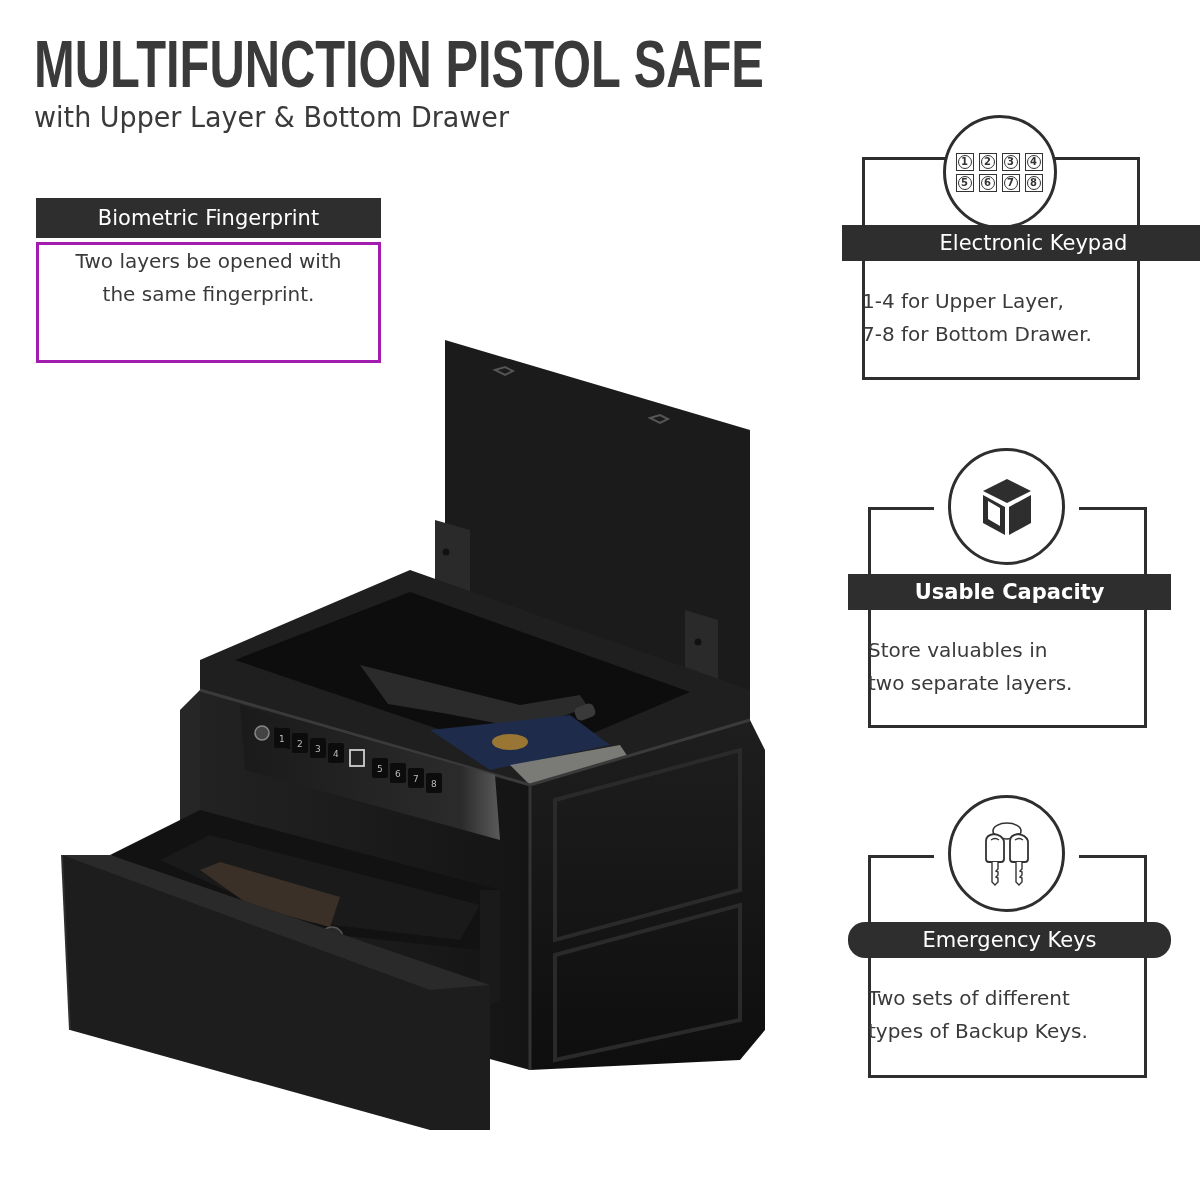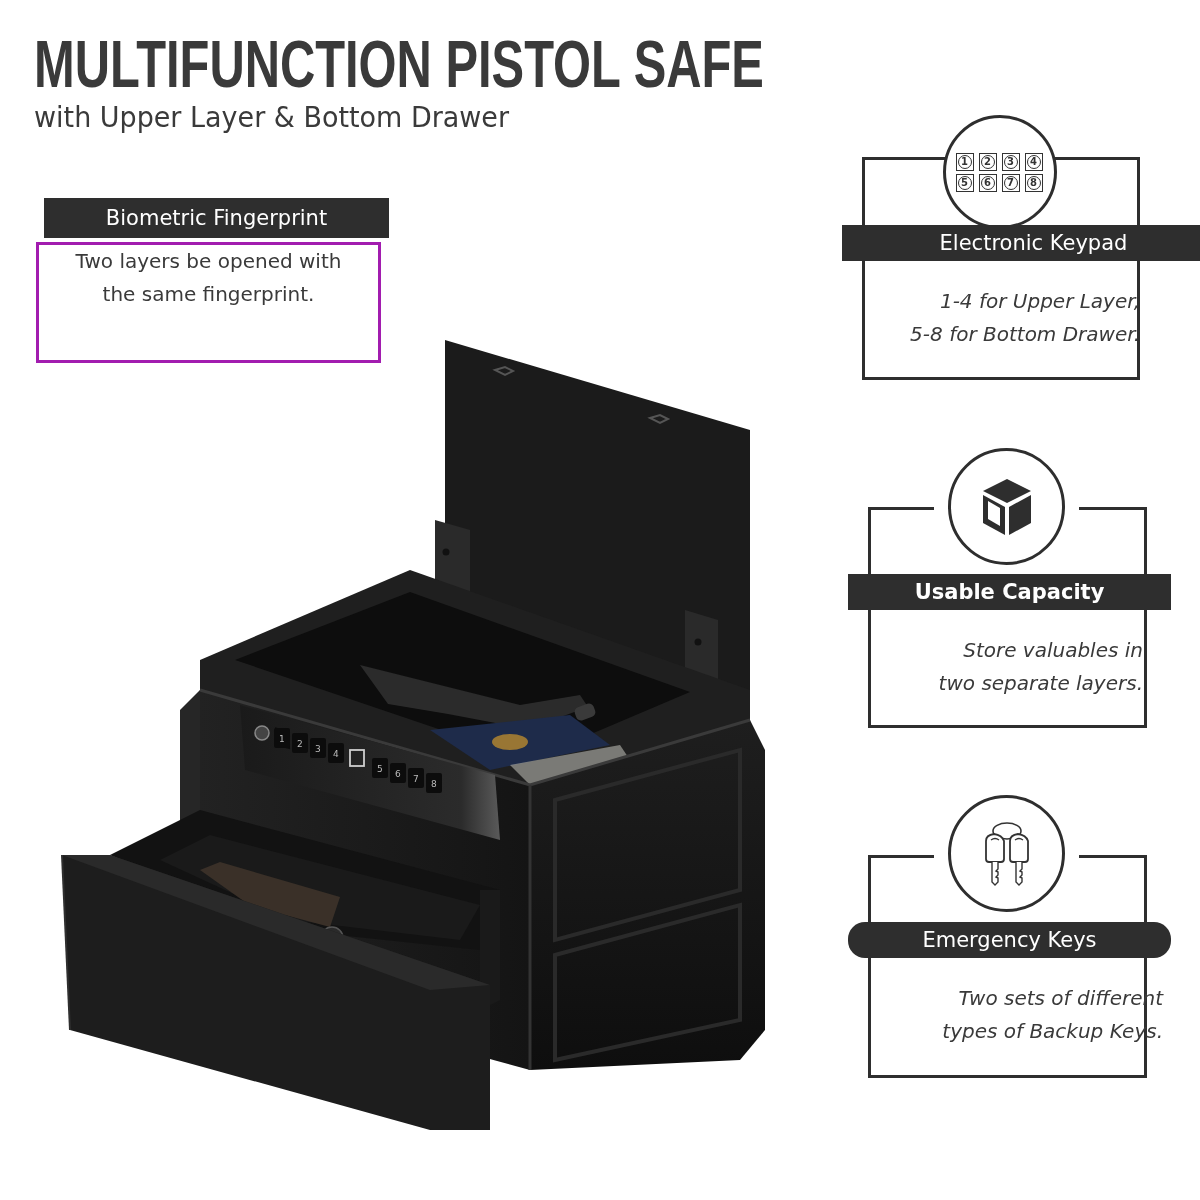--- a/index.html
+++ b/index.html
@@ -16,21 +16,20 @@
       font-size: 29px; color: #3a3a3a; white-space: nowrap;
       font-family: "DejaVu Sans", sans-serif; transform: scaleX(0.93); transform-origin: left top;
     }
 
     
     .bio-label {
       position: absolute; left: 36px; top: 198px; width: 345px; height: 40px;
       background: #2e2e2e; color: #ffffff; font-size: 21px;
       display: flex; align-items: center; justify-content: center;
       font-family: "DejaVu Sans", sans-serif;
-      margin-left: 8px;
     }
     .bio-box {
       position: absolute; left: 36px; top: 242px; width: 339px; height: 115px;
       border: 3px solid #a21caf; background: #fff;
       display: flex; align-items: flex-start; justify-content: center; text-align: center;
       font-size: 20px; line-height: 33px; color: #3a3a3a; font-family: "DejaVu Sans", sans-serif;
     }
 
     
     .card-frame {
@@ -38,22 +37,22 @@
     }
     .card-top {
       position: absolute; height: 3px; background: #2e2e2e;
     }
     .card-label {
       position: absolute; height: 36px; background: #2e2e2e; color: #ffffff;
       display: flex; align-items: center; justify-content: center;
       font-size: 21px; font-family: "DejaVu Sans", sans-serif;
     }
     .card-text {
-      position: absolute; text-align: right; font-size: 20px; line-height: 33px;
-      color: #3a3a3a; font-family: "DejaVu Sans", sans-serif; font-style: italic;
+      position: absolute; text-align: left; font-size: 20px; line-height: 33px;
+      color: #3a3a3a; font-family: "DejaVu Sans", sans-serif;
     }
     .icon-circle {
       position: absolute; border: 3px solid #2e2e2e; border-radius: 50%; background: #ffffff;
       display: flex; align-items: center; justify-content: center; box-sizing: border-box;
     }
 
     .keypad-grid { display: grid; grid-template-columns: repeat(4, 20px); grid-gap: 3px 3px; }
     .keypad-key {
       width: 18px; height: 18px; border: 1.5px solid #333; box-sizing: border-box;
       display: flex; align-items: center; justify-content: center;
@@ -111,21 +110,21 @@
           <span>7</span>
         </div>
       <div class="keypad-key">
           <span>8</span>
         </div>
     </div>
   </div>
   <div class="card-label" style="left:842px; top:225px; width:383px;">Electronic Keypad</div>
   <div class="card-text" style="left:862px; top:285px; width:278px;">
     <div>1-4 for Upper Layer,</div>
-    <div>5-8 for Bottom Drawer.</div>
+    <div>7-8 for Bottom Drawer.</div>
   </div>
 </div>
 
 <div>
   <div class="card-top" style="left:868px; top:507px; width:66px;"></div>
   <div class="card-top" style="left:1079px; top:507px; width:68px;"></div>
   <div class="card-frame" style="left:868px; top:507px; width:273px; height:218px;"></div>
   <div class="icon-circle" style="left:948px; top:448px; width:117px; height:117px;">
     <svg width="56" height="60" viewBox="0 0 56 60">
       <polygon points="28,2 52,14 28,26 4,14" fill="#2e2e2e"></polygon>
@@ -150,21 +149,21 @@
       <ellipse cx="35" cy="12" rx="14" ry="8" fill="none" stroke="#333" stroke-width="1.6"></ellipse>
       <path d="M14,22 q0,-6 8,-7 q8,1 10,7 l0,18 q0,3 -3,3 l-12,0 q-3,0 -3,-3 z" fill="#fff" stroke="#333" stroke-width="1.8"></path>
       <path d="M38,22 q0,-6 8,-7 q8,1 10,7 l0,18 q0,3 -3,3 l-12,0 q-3,0 -3,-3 z" fill="#fff" stroke="#333" stroke-width="1.8"></path>
       <path d="M19,21 q4,-3 8,0" fill="none" stroke="#333" stroke-width="1.3"></path>
       <path d="M43,21 q4,-3 8,0" fill="none" stroke="#333" stroke-width="1.3"></path>
       <path d="M20,43 l0,20 l3,3 l3,-3 l0,-4 l-2,-1 l2,-2 l0,-3 l-2,-1 l2,-2 l0,-7" fill="#fff" stroke="#333" stroke-width="1.4"></path>
       <path d="M44,43 l0,20 l3,3 l3,-3 l0,-4 l-2,-1 l2,-2 l0,-3 l-2,-1 l2,-2 l0,-7" fill="#fff" stroke="#333" stroke-width="1.4"></path>
     </svg>
   </div>
   <div class="card-label" style="left:848px; top:922px; width:323px;border-radius:17px;">Emergency Keys</div>
-  <div class="card-text" style="left:868px; top:982px; width:279px;padding-left:16px;">
+  <div class="card-text" style="left:868px; top:982px; width:279px;">
     <div>Two sets of different</div>
     <div>types of Backup Keys.</div>
   </div>
 </div>
 
 <div class="safe">
   <svg width="720" height="800" viewBox="0 0 720 800">
     <defs>
       <linearGradient id="bodyG" x1="0" y1="0" x2="1" y2="0">
         <stop offset="0" stop-color="#222"></stop>

